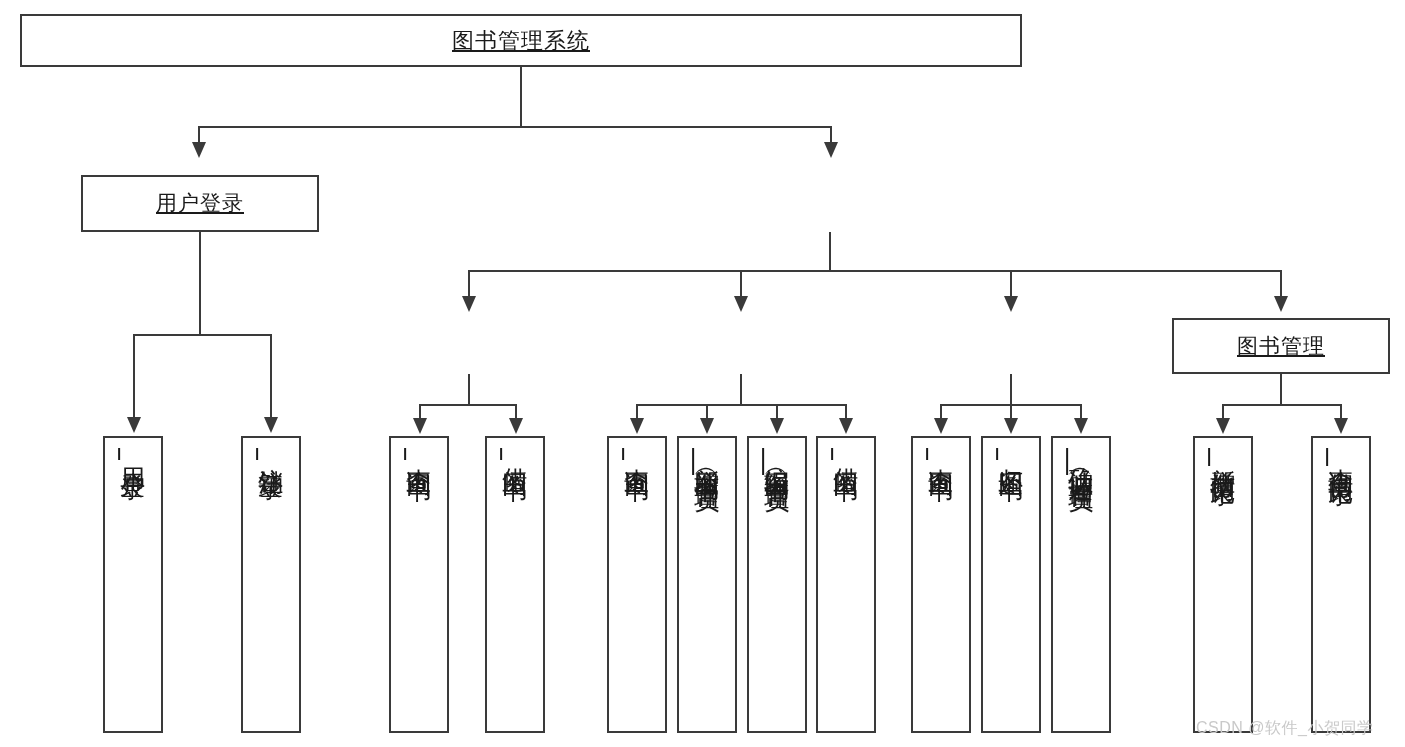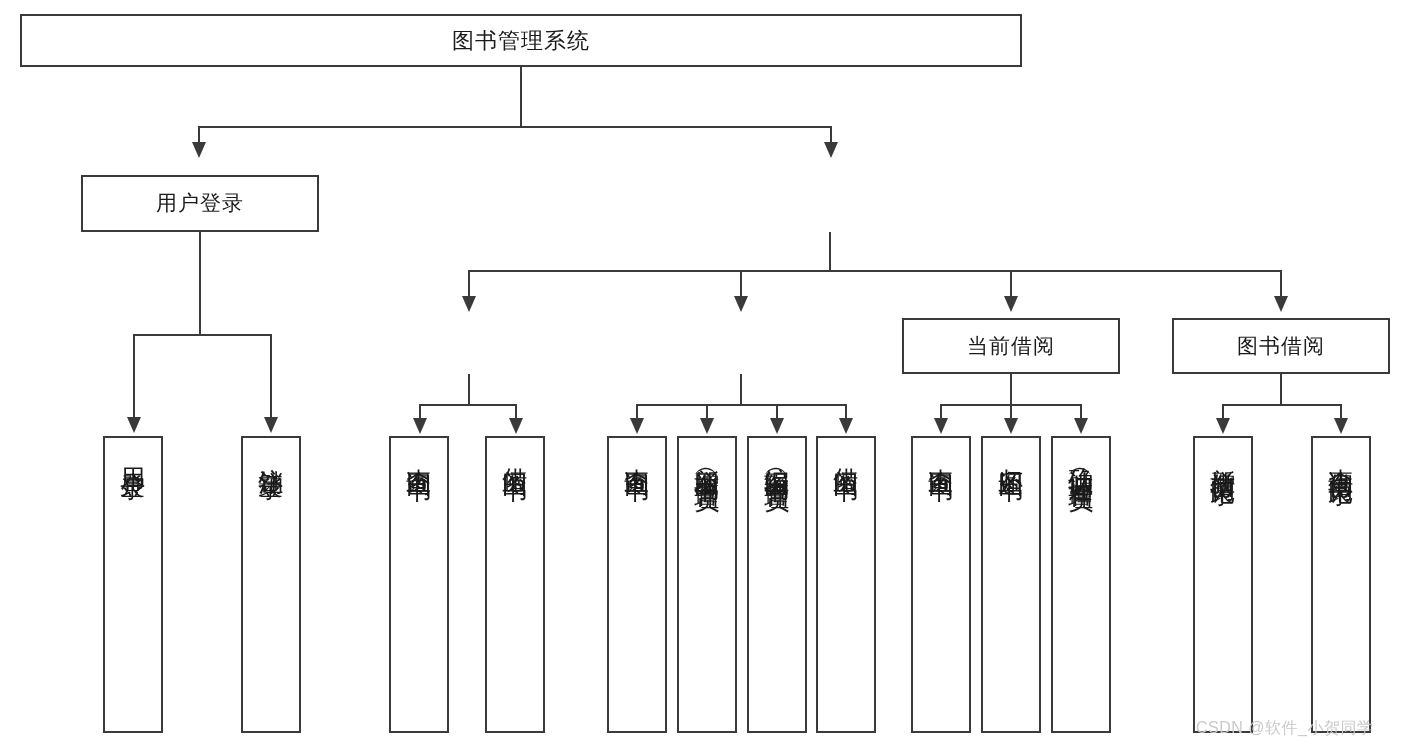--- a/index.html
+++ b/index.html
@@ -19,20 +19,21 @@
   }
   .node {
     position: absolute;
     box-sizing: border-box;
     background: #ffffff;
     border: 2px solid #3a3a3a;
     display: flex;
     align-items: center;
     justify-content: center;
     color: #1a1a1a;
+    text-decoration: underline;
   }
   .node .label {
     display: block;
     text-align: center;
     line-height: 1.15;
   }
   
   .node.horiz .label {
     font-size: 21px;
     letter-spacing: 1px;
@@ -115,25 +116,22 @@
   <div class="hline" style="left:468px; top:270px; width:812px;"></div>
   <div class="vline" style="left:468px; top:270px; height:28px;"></div>
   <div class="arrow" style="left:462px; top:296px;"></div>
   <div class="vline" style="left:740px; top:270px; height:28px;"></div>
   <div class="arrow" style="left:734px; top:296px;"></div>
   <div class="vline" style="left:1010px; top:270px; height:28px;"></div>
   <div class="arrow" style="left:1004px; top:296px;"></div>
   <div class="vline" style="left:1280px; top:270px; height:28px;"></div>
   <div class="arrow" style="left:1274px; top:296px;"></div>
 
-  <div class="node horiz" style="left:902px; top:318px; width:218px; height:56px;">
-    <span class="label">当前借阅</span>
-  </div>
   <div class="node horiz" style="left:1172px; top:318px; width:218px; height:56px;">
-    <span class="label">图书借阅</span>
+    <span class="label">图书管理</span>
   </div>
 
   <div class="vline" style="left:468px; top:374px; height:32px;"></div>
   <div class="hline" style="left:419px; top:404px; width:98px;"></div>
   <div class="vline" style="left:419px; top:404px; height:16px;"></div>
   <div class="arrow" style="left:413px; top:418px;"></div>
   <div class="vline" style="left:515px; top:404px; height:16px;"></div>
   <div class="arrow" style="left:509px; top:418px;"></div>
 
   <div class="vline" style="left:740px; top:374px; height:32px;"></div>

